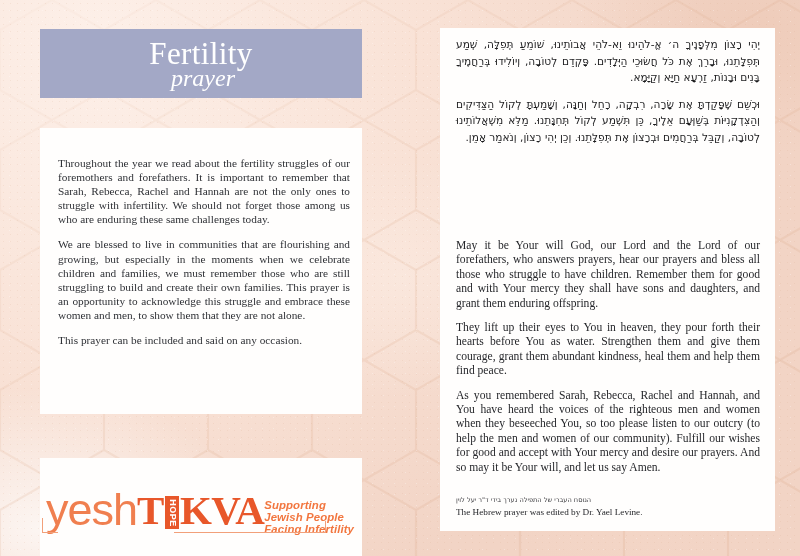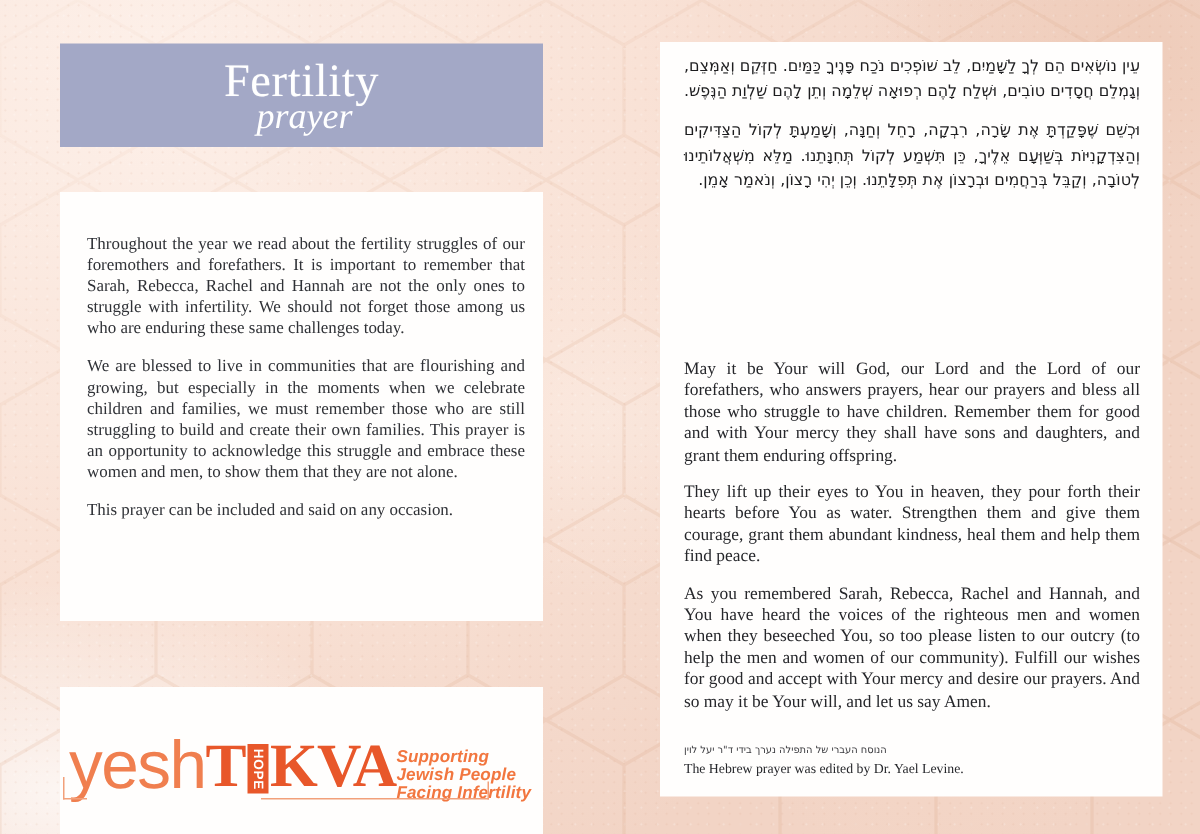--- a/index.html
+++ b/index.html
@@ -205,21 +205,21 @@
         <span>KVA</span>
       </span>
       <span class="logo-underline"></span>
     </div>
     <div class="logo-tag">Supporting Jewish People Facing Infertility</div>
   </div>
 
   <div class="card card-right"></div>
 
   <div class="heb">
-    <p>עֵין נוֹשְׂאִים הֵם לְךָ לַשָּׁמַיִם, לֵב שׁוֹפְכִים נֹכַח פָּנֶיךָ כַּמַּיִם. חַזְּקֵם וְאַמְּצֵם, וְגָמְלֵם חֲסָדִים טוֹבִים, וּשְׁלַח לָהֶם רְפוּאָה שְׁלֵמָה וְתֵן לָהֶם שַׁלְוַת הַנֶּפֶשׁ.</p>
+    <p>יְהִי רָצוֹן מִלְּפָנֶיךָ ה׳ אֱ-לֹהֵינוּ וֵא-לֹהֵי אֲבוֹתֵינוּ, שׁוֹמֵעַ תְּפִלָּה, שְׁמַע תְּפִלָּתֵנוּ, וּבָרֵךְ אֶת כֹּל חֲשׂוּכֵי הַיְּלָדִים. פָּקְדֵם לְטוֹבָה, וְיוֹלִידוּ בְּרַחֲמֶיךָ בָּנִים וּבָנוֹת, זַרְעָא חַיָּא וְקַיָּמָא.</p>
     <p>וּכְשֵׁם שֶׁפָּקַדְתָּ אֶת שָׂרָה, רִבְקָה, רָחֵל וְחַנָּה, וְשָׁמַעְתָּ לְקוֹל הַצַּדִּיקִים וְהַצִּדְקָנִיּוֹת בְּשַׁוְּעָם אֵלֶיךָ, כֵּן תִּשְׁמַע לְקוֹל תְּחִנָּתֵנוּ. מַלֵּא מִשְׁאֲלוֹתֵינוּ לְטוֹבָה, וְקַבֵּל בְּרַחֲמִים וּבְרָצוֹן אֶת תְּפִלָּתֵנוּ. וְכֵן יְהִי רָצוֹן, וְנֹאמַר אָמֵן.</p>
   </div>
 
   <div class="eng">
     <p>May it be Your will God, our Lord and the Lord of our forefathers, who answers prayers, hear our prayers and bless all those who struggle to have children. Remember them for good and with Your mercy they shall have sons and daughters, and grant them enduring offspring.</p>
     <p>They lift up their eyes to You in heaven, they pour forth their hearts before You as water. Strengthen them and give them courage, grant them abundant kindness, heal them and help them find peace.</p>
     <p>As you remembered Sarah, Rebecca, Rachel and Hannah, and You have heard the voices of the righteous men and women when they beseeched You, so too please listen to our outcry (to help the men and women of our community). Fulfill our wishes for good and accept with Your mercy and desire our prayers. And so may it be Your will, and let us say Amen.</p>
   </div>
 
   <div class="credit">

